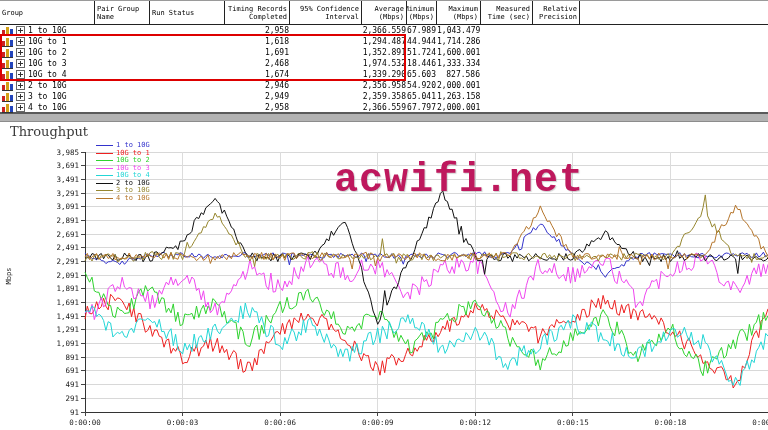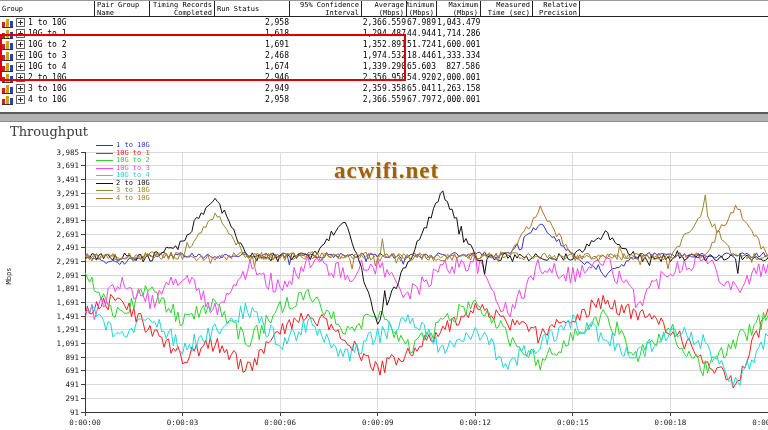--- a/index.html
+++ b/index.html
@@ -1,21 +1,21 @@
 <!DOCTYPE html>
 <html><head>
 <meta charset="utf-8">
 <style>
   html,body{margin:0;padding:0;background:#fff;}
   #app{position:relative;width:768px;height:430px;overflow:hidden;background:#fff;
        font-family:"DejaVu Sans Mono","Liberation Mono",monospace;color:#000;}
 
   
   .table-panel{position:relative;width:768px;height:112px;background:#fff;border-top:1px solid #9a9a9a;box-sizing:border-box;}
-  .t-header{display:flex;height:16px;border-bottom:1px solid #222;box-sizing:border-box;}
+  .t-header{display:flex;height:24px;border-bottom:1px solid #222;box-sizing:border-box;}
   .hc{box-sizing:border-box;border-right:1px solid #222;padding:1px 2px;
       font-size:7px;line-height:8px;white-space:pre-line;overflow:hidden;
       display:flex;flex-direction:column;justify-content:center;background:#fff;}
   .hc.num{text-align:right;align-items:flex-end;}
   .hc.fill{border-right:none;flex:1;}
   .c0{width:95px}.c1{width:55px}.c2{width:75px}.c3{width:65px}.c4{width:72px}
   .c5{width:45px}.c6{width:30px}.c7{width:44px}.c8{width:52px}.c9{width:47px}
   .t-body{position:relative;}
   .tr{display:flex;height:11px;line-height:11px;font-size:8px;}
   .td{box-sizing:border-box;overflow:hidden;white-space:nowrap;}
@@ -35,37 +35,37 @@
   
   .chart-panel{position:relative;width:768px;height:384px;background:#fff;}
   .chart-title{position:absolute;left:10px;top:2px;font-family:"DejaVu Serif","Liberation Serif",serif;
                font-size:13px;color:#3a3a3a;}
   .ylabel{position:absolute;left:-66px;top:150px;width:150px;text-align:center;
           transform:rotate(-90deg);font-size:7px;color:#222;}
   #plot{position:absolute;left:0;top:0;}
   .legend{position:absolute;left:96px;top:20px;}
   .legend-item{display:flex;align-items:center;height:7.5px;font-size:7px;line-height:7px;white-space:nowrap;}
   .legend-swatch{display:inline-block;width:17px;height:1px;margin-right:3px;}
-  .watermark{position:absolute;left:334px;top:36px;font-family:Liberation Serif, serif;
-             font-weight:bold;font-size:23px;color:#a16207;letter-spacing:1px;
+  .watermark{position:absolute;left:334px;top:36px;font-family:Liberation Mono, monospace;
+             font-weight:bold;font-size:40px;color:#be185d;letter-spacing:1px;
              text-shadow:1px 1px 1px rgba(120,120,120,.35);}
 </style>
 </head>
 <body>
 
 <div id="app">
 
   <div class="table-panel">
     <div class="t-header" id="thead">
         <div class="hc c0">Group</div>
         <div class="hc c1">Pair Group
 Name</div>
+        <div class="hc c2">Run Status</div>
         <div class="hc c3 num">Timing Records
 Completed</div>
-        <div class="hc c2">Run Status</div>
         <div class="hc c4 num">95% Confidence
 Interval</div>
         <div class="hc c5 num">Average
 (Mbps)</div>
         <div class="hc c6 num">Minimum
 (Mbps)</div>
         <div class="hc c7 num">Maximum
 (Mbps)</div>
         <div class="hc c8 num">Measured
 Time (sec)</div>

